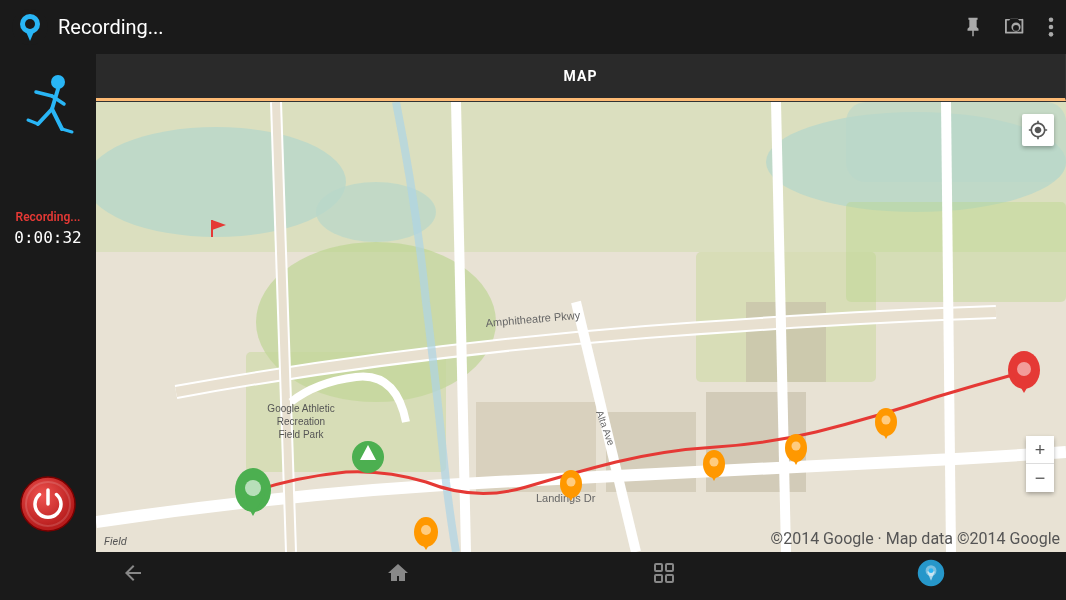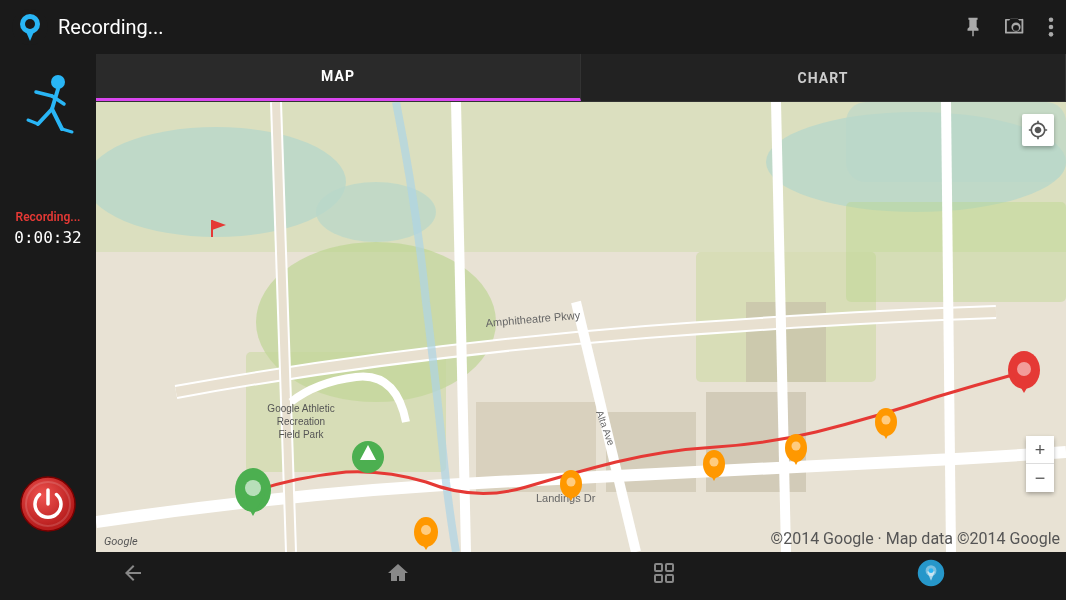--- a/index.html
+++ b/index.html
@@ -66,21 +66,21 @@
       justify-content: center;
       color: #ccc;
       font-size: 14px;
       font-weight: 700;
       letter-spacing: 1px;
       cursor: pointer;
       border-right: 1px solid #333;
     }
     .tab.active {
       color: #fff;
-      border-bottom: 3px solid #d946ef;
+      border-bottom: 3px solid #fdba74;
       background: #2a2a2a;
     }
 
     
     #sidebar {
       position: absolute;
       top: 54px; left: 0;
       width: 96px;
       bottom: 48px;
       background: #1a1a1a;
@@ -242,23 +242,20 @@
         <circle cx="3" cy="20" r="2.5"></circle>
       </svg>
     </button>
   </div>
 </div>
 
 <div id="tab-bar">
   <div class="tab active">
     <span>MAP</span>
   </div>
-  <div class="tab">
-    <span>CHART</span>
-  </div>
 </div>
 
 <div id="sidebar">
 
   <div id="runner-icon">
     <svg width="52" height="72" viewBox="0 0 52 72">
 
       <circle cx="36" cy="8" r="7" fill="#29b6f6"></circle>
 
       <line x1="36" y1="15" x2="30" y2="35" stroke="#29b6f6" stroke-width="4" stroke-linecap="round"></line>
@@ -387,21 +384,21 @@
     </svg>
   </div>
 
   
   <div id="zoom-controls">
     <button class="zoom-btn">+</button>
     <button class="zoom-btn">−</button>
   </div>
 
   
-  <div id="google-logo">Google</div>
+  <div id="google-logo">Field</div>
 
   
   <div id="map-attribution">©2014 Google · Map data ©2014 Google</div>
 </div>
 
 <div id="bottom-nav">
   <button class="nav-btn">
     <svg width="24" height="24" viewBox="0 0 24 24" fill="#888">
       <path d="M20 11H7.83l5.59-5.59L12 4l-8 8 8 8 1.41-1.41L7.83 13H20v-2z"></path>
     </svg>

